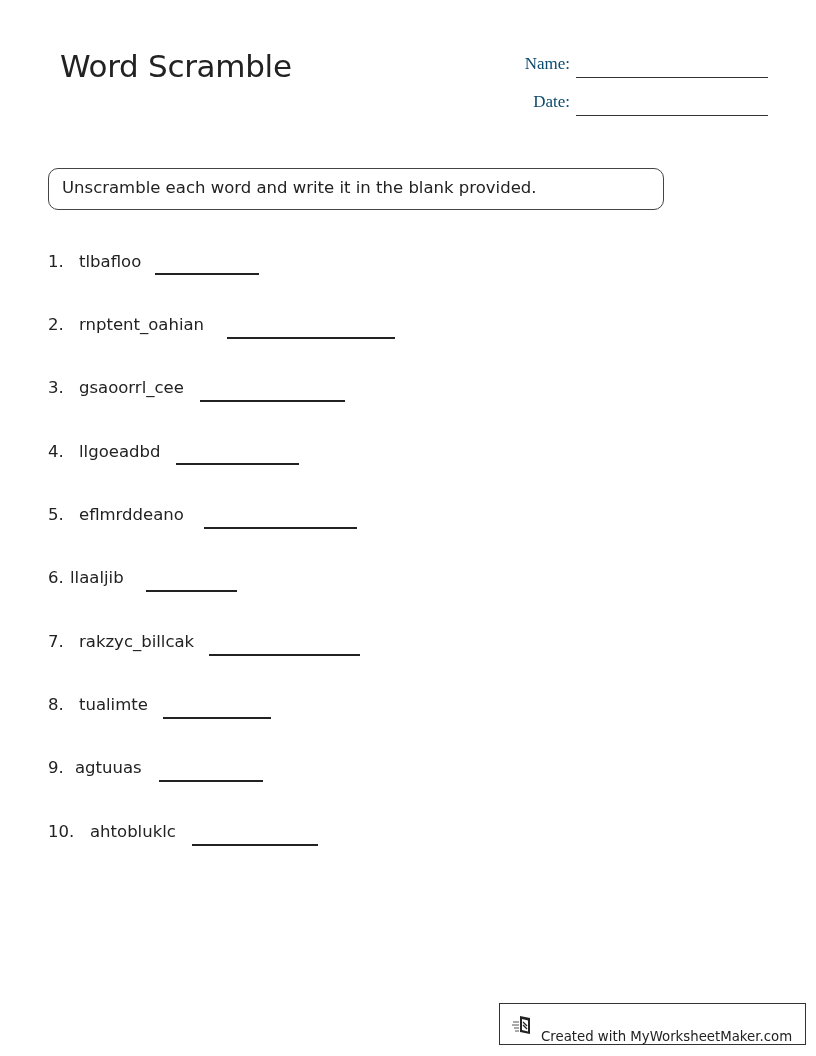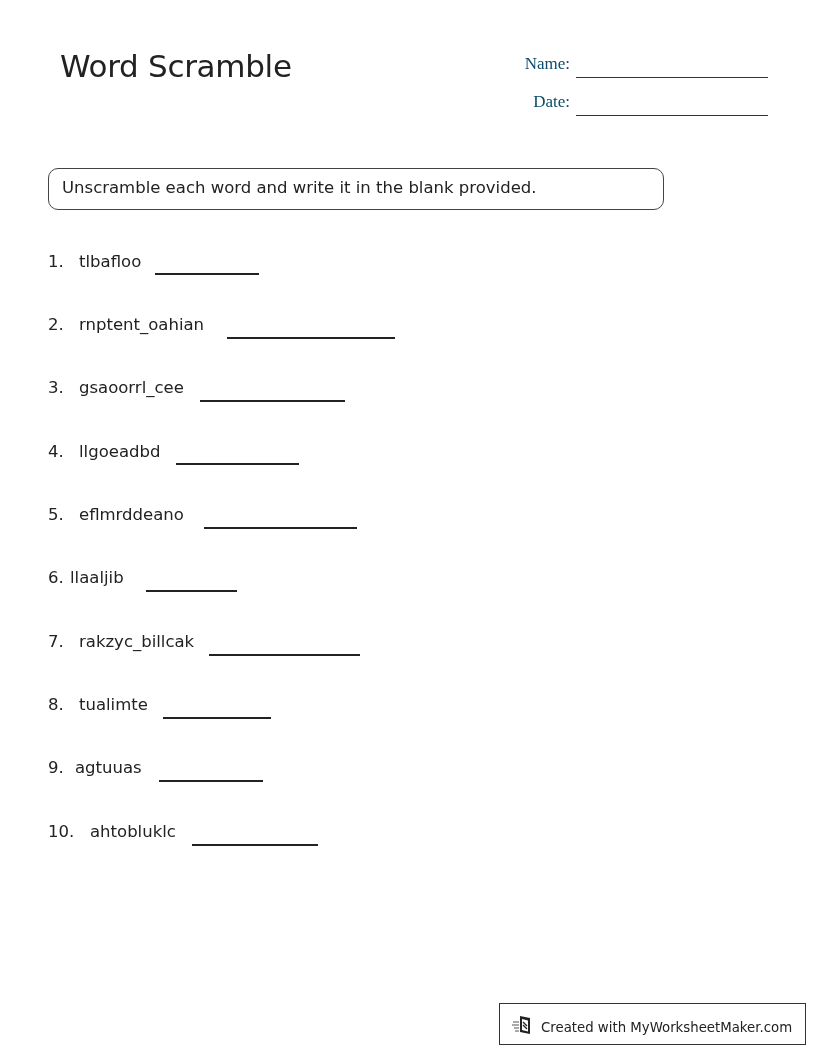--- a/index.html
+++ b/index.html
@@ -29,21 +29,21 @@
     .item { position: absolute; left: 48px; height: 30px; font-family: "DejaVu Sans", sans-serif; font-size: 16.5px; color: #222; }
     .item .num { position: absolute; left: 0; top: 0; }
     .item .word { position: absolute; top: 0; white-space: nowrap; }
     .item .blank { position: absolute; height: 0; border-bottom: 2px solid #222; }
     .footer {
       position: absolute; left: 499px; top: 1003px; width: 307px; height: 42px;
       border: 1.3px solid #333; box-sizing: border-box;
     }
     .footer .logo { position: absolute; left: 12px; top: 10px; width: 22px; height: 22px; }
     .footer span {
-      position: absolute; left: 41px; top: 16px;
+      position: absolute; left: 41px; top: 25px;
       font-family: "DejaVu Sans", sans-serif; font-size: 13.3px; color: #222; white-space: nowrap;
     }
   </style>
 </head>
 <body>
 
 <h1 class="title">Word Scramble</h1>
 
 <div class="meta-row" style="top:54px;">
   <span class="meta-label">Name:</span>

